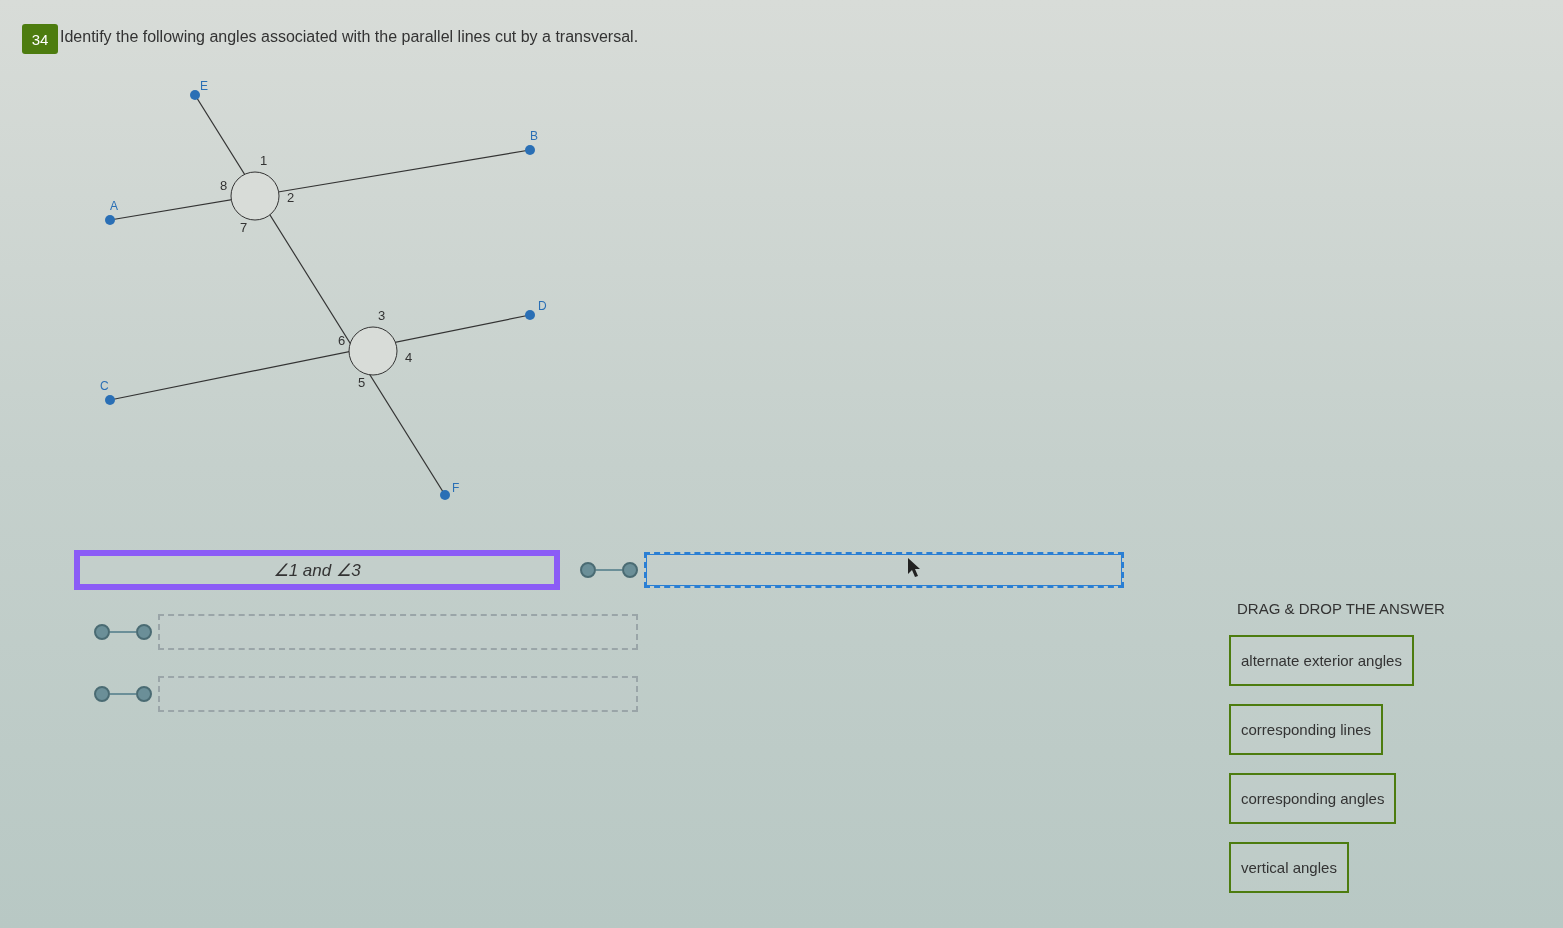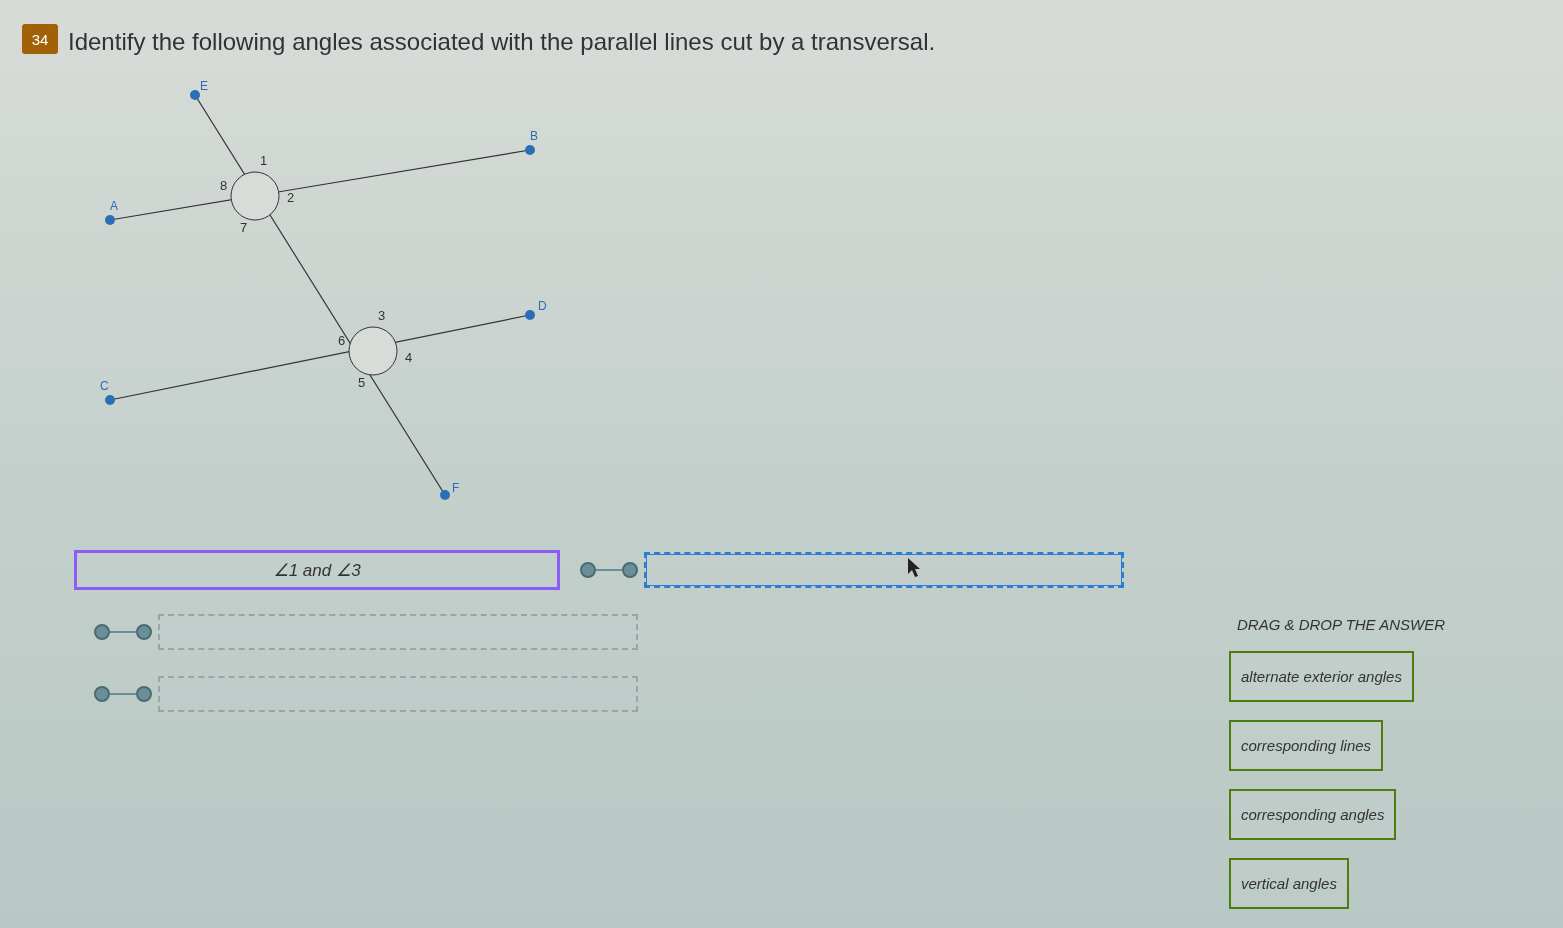--- a/index.html
+++ b/index.html
@@ -10,33 +10,33 @@
   height: 928px;
   position: relative;
   overflow: hidden;
 }
 .question-number {
   position: absolute;
   top: 24px;
   left: 22px;
   width: 36px;
   height: 30px;
-  background: #a16207;
+  background: #4d7c0f;
   color: #fff;
   display: flex;
   align-items: center;
   justify-content: center;
   font-size: 15px;
   border-radius: 3px;
 }
 .question-text {
   position: absolute;
   top: 28px;
-  left: 68px;
-  font-size: 24px;
+  left: 60px;
+  font-size: 16px;
   color: #333;
 }
 .diagram-area {
   position: absolute;
   top: 70px;
   left: 80px;
   width: 520px;
   height: 440px;
 }
 .diagram-area svg {
@@ -51,21 +51,21 @@
 }
 .match-row {
   display: flex;
   align-items: center;
   margin-bottom: 22px;
   height: 40px;
 }
 .match-label-box {
   width: 486px;
   height: 40px;
-  border: 3px solid #8b5cf6;
+  border: 6px solid #8b5cf6;
   background: rgba(200,210,205,0.3);
   display: flex;
   align-items: center;
   justify-content: center;
   font-style: italic;
   font-size: 17px;
   color: #333;
 }
 .match-connector {
   display: flex;
@@ -89,24 +89,23 @@
   height: 36px;
   border: 2px dashed #9aa5a8;
   background: rgba(200,210,205,0.15);
 }
 .drop-zone.active {
   border: 2px dashed #2a7fd4;
   box-shadow: 0 0 0 1px #2a7fd4 inset;
 }
 .answers-panel {
   position: absolute;
-  top: 616px;
+  top: 600px;
   right: 14px;
   width: 320px;
-  font-style: italic;
 }
 .answers-title {
   font-size: 15px;
   color: #333;
   margin-bottom: 18px;
   padding-left: 8px;
 }
 .answer-chip {
   display: inline-block;
   border: 2px solid #4d7c0f;

